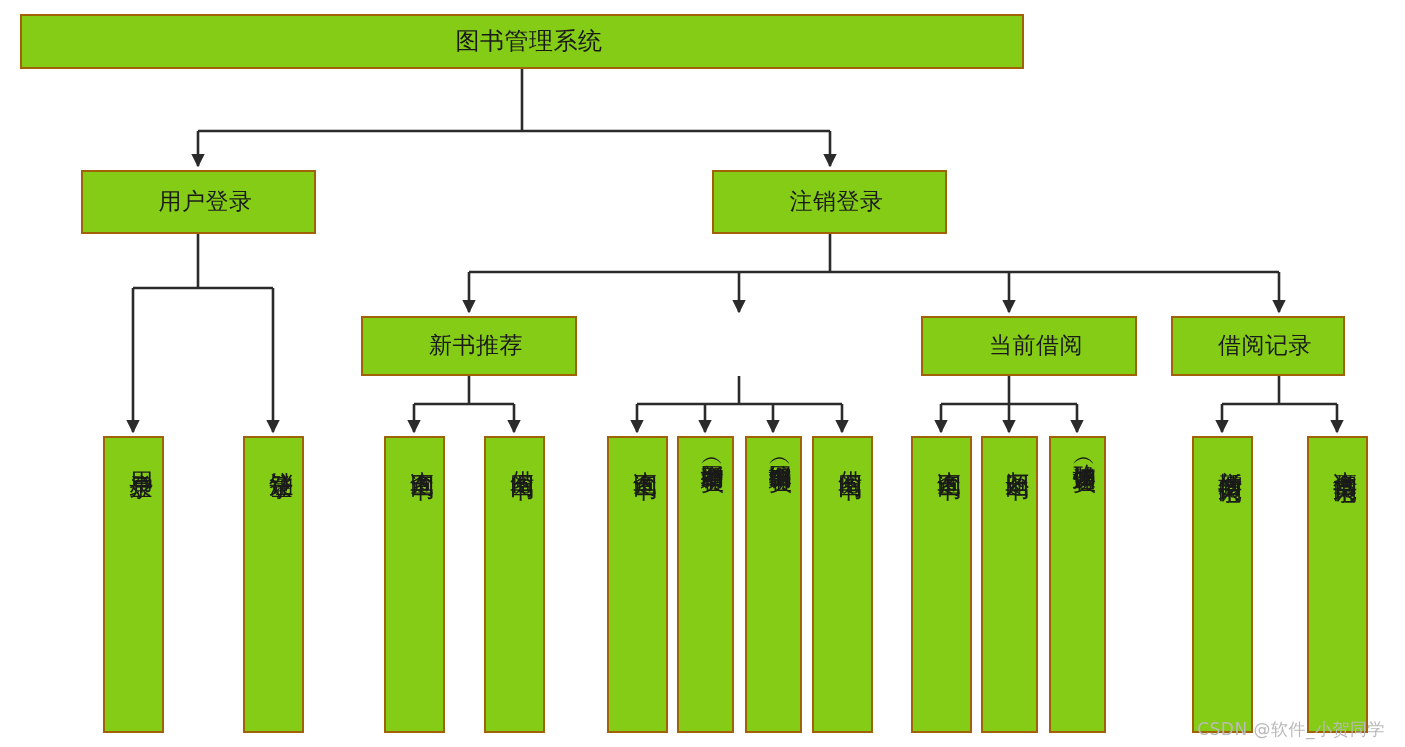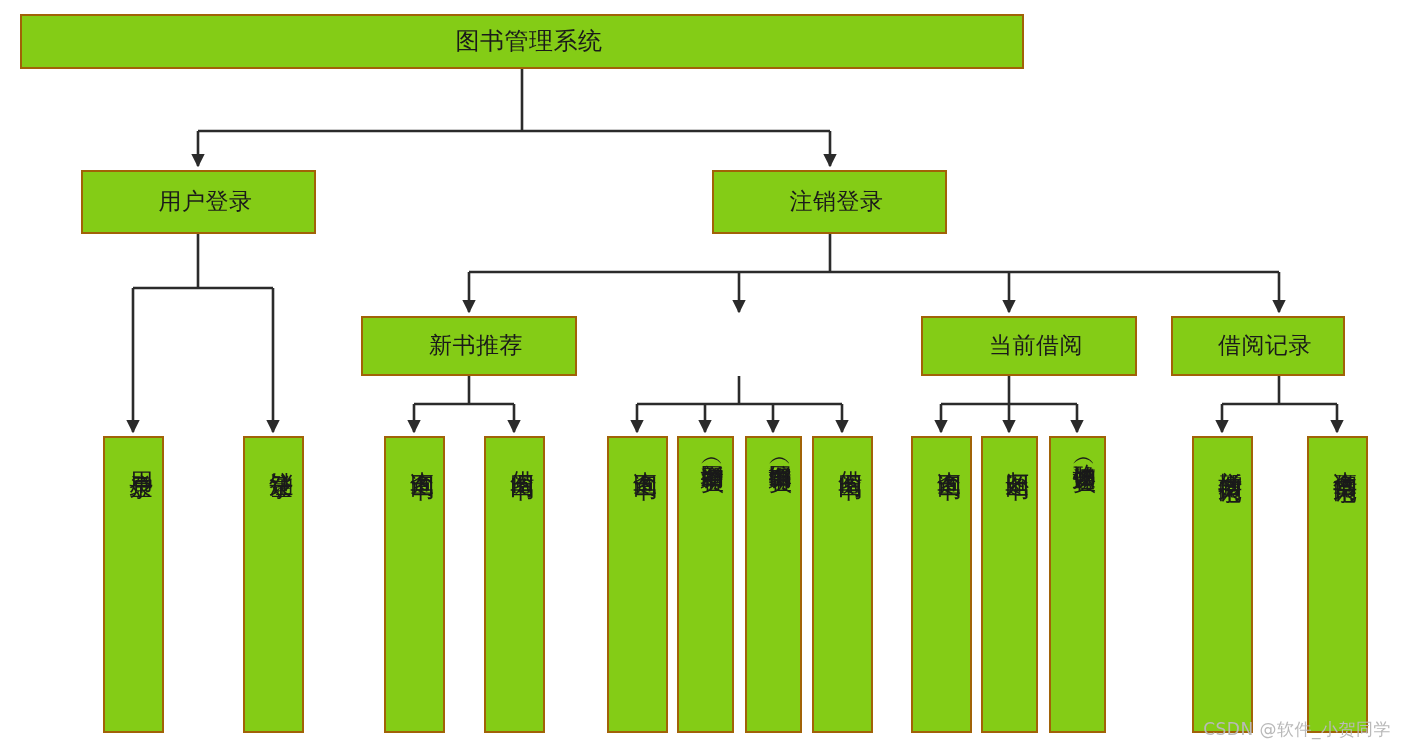--- a/index.html
+++ b/index.html
@@ -66,21 +66,21 @@
     line-height: 1.06;
     letter-spacing: 2px;
     white-space: nowrap;
   }
   .node.leaf.tall-text .node-label {
     font-size: 23px;
     letter-spacing: 1px;
   }
   .watermark {
     position: absolute;
-    right: 14px;
+    right: 20px;
     bottom: 6px;
     font-size: 17px;
     color: #b9b9b9;
     letter-spacing: 0.5px;
     white-space: nowrap;
     user-select: none;
   }
 </style>
 </head>
 <body>

